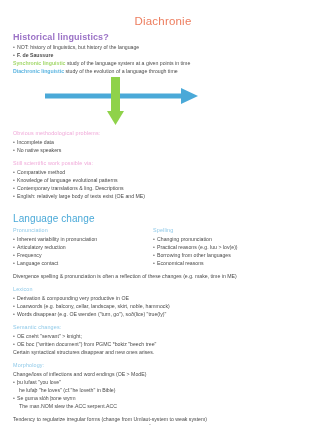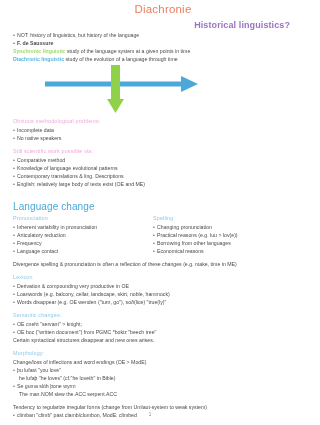--- a/index.html
+++ b/index.html
@@ -25,34 +25,34 @@
 
   
   .slide-title {
     text-align: center;
     color: #ed7d5e;
     font-size: 11.5px;
     letter-spacing: 0.2px;
     padding-top: 3px;
     padding-left: 26px;
     line-height: 13px;
+    margin-top: 12px;
   }
 
   
   .body-wrap {
     padding: 0 10px 0 13px;
   }
   .h-section {
     font-weight: bold;
     font-size: 9px;
     color: #9b72c6;
     line-height: 12px;
     margin-top: 3px;
     letter-spacing: 0.1px;
-    text-align: right;
   }
   .h-lang {
     font-size: 10px;
     color: #4aa9d8;
     line-height: 14px;
     margin-top: 12px;
     letter-spacing: 0.1px;
   }
   .h-sub-pink {
     font-size: 5.4px;

